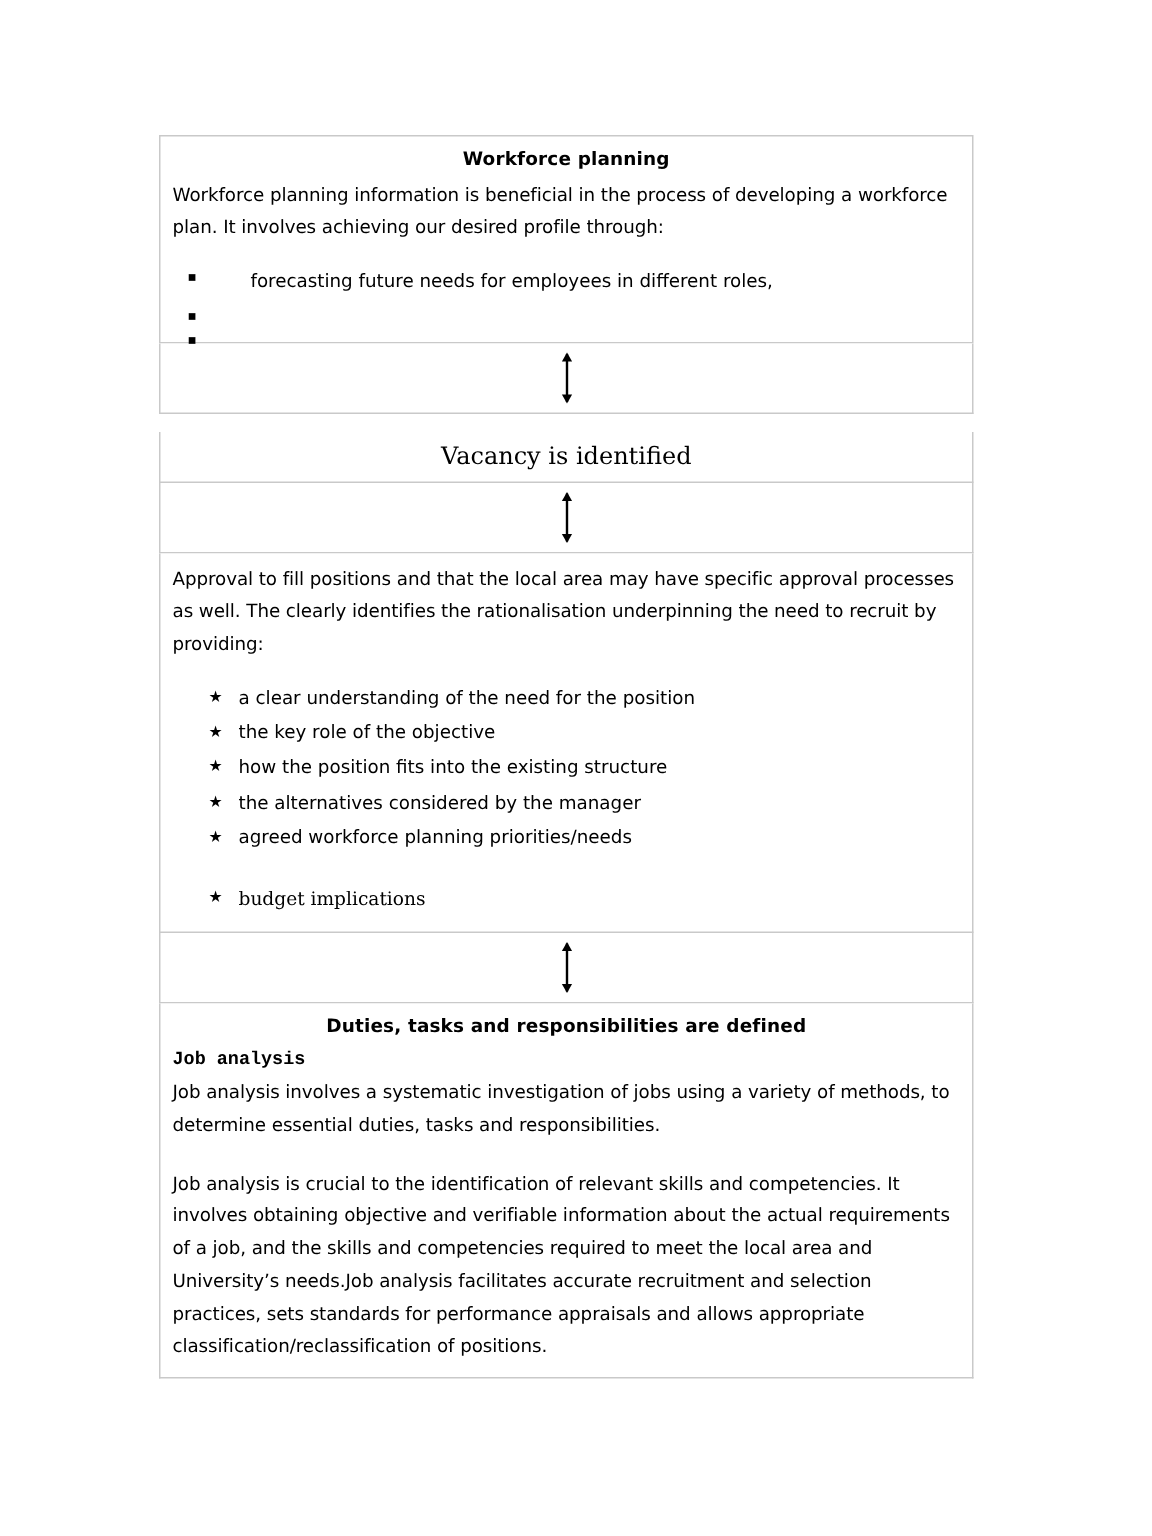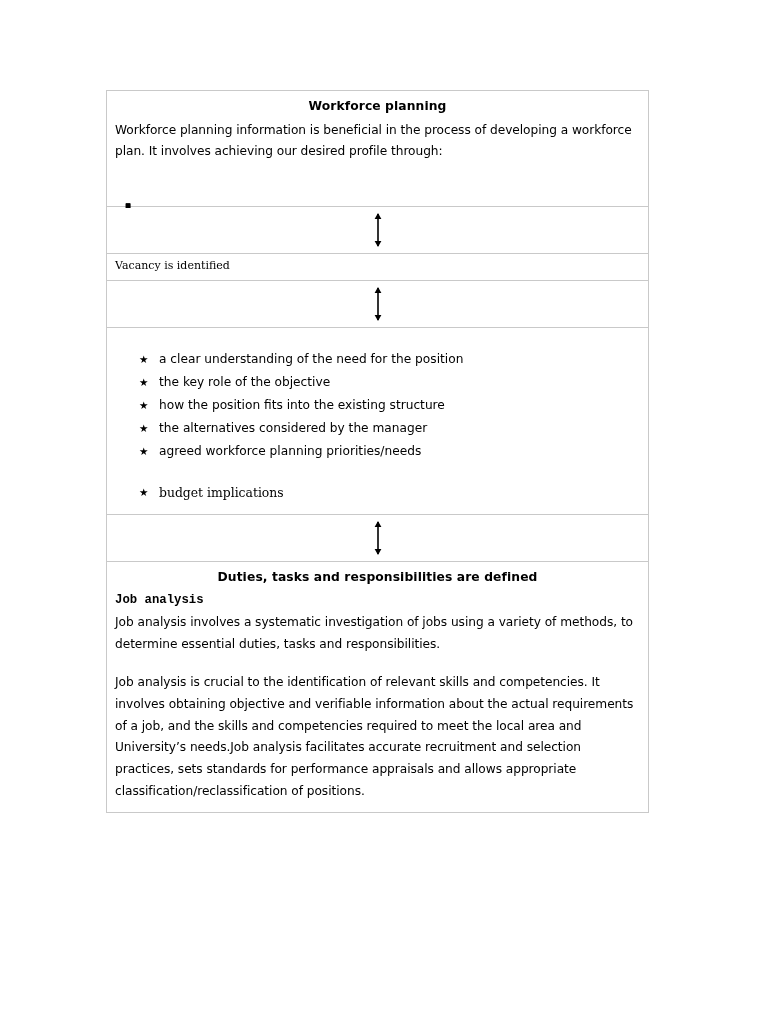--- a/index.html
+++ b/index.html
@@ -120,23 +120,25 @@
     align-items: center;
     justify-content: center;
     padding: 0;
   }
   .arrow-svg {
     display: block;
   }
   
   .serif-label {
     font-family: "DejaVu Serif", serif;
-    font-size: 11px;
+    text-align: center;
+    font-size: 16px;
     line-height: 1.5;
     padding: 4px 8px 5px 8px;
+    margin-top: 12px;
   }
   .sub-heading {
     font-weight: bold;
     font-size: 12.3px;
     line-height: 1.55;
     margin: 1px 0 2px 0;
     font-family: Liberation Mono, monospace;
   }
 </style>
 </head>
@@ -147,20 +149,21 @@
   <div class="flow-table">
 
     <div class="flow-row first">
       <div class="cell">
         <div class="heading">Workforce planning</div>
         <p class="para">Workforce planning information is beneficial in the process of developing a workforce plan. It involves achieving our desired profile through:</p>
         <div class="blank-gap"></div>
         <ul class="sq-list">
           <li>
             <span class="sq-marker">▪</span>
+            <span>forecasting future needs for employees in different roles,</span>
           </li>
           <li>
             <span class="sq-marker">▪</span>
           </li>
           <li class="serif-item">
             <span class="sq-marker">▪</span>
           </li>
         </ul>
       </div>
     </div>
@@ -184,20 +187,21 @@
         <svg class="arrow-svg" width="12" height="36" viewBox="0 0 12 36">
           <line x1="6" y1="2" x2="6" y2="34" stroke="#000" stroke-width="1.6"></line>
           <polygon points="6,1 2.6,7 9.4,7" fill="#000"></polygon>
           <polygon points="6,35 2.6,29 9.4,29" fill="#000"></polygon>
         </svg>
       </div>
     </div>
 
     <div class="flow-row">
       <div class="cell">
+        <p class="para">Approval to fill positions and that the local area may have specific approval processes as well. The clearly identifies the rationalisation underpinning the need to recruit by providing:</p>
         <div class="blank-gap"></div>
         <ul class="star-list">
           <li>
             <span class="star-marker">★</span>
             <span>a clear understanding of the need for the position</span>
           </li>
           <li>
             <span class="star-marker">★</span>
             <span>the key role of the objective</span>
           </li>

